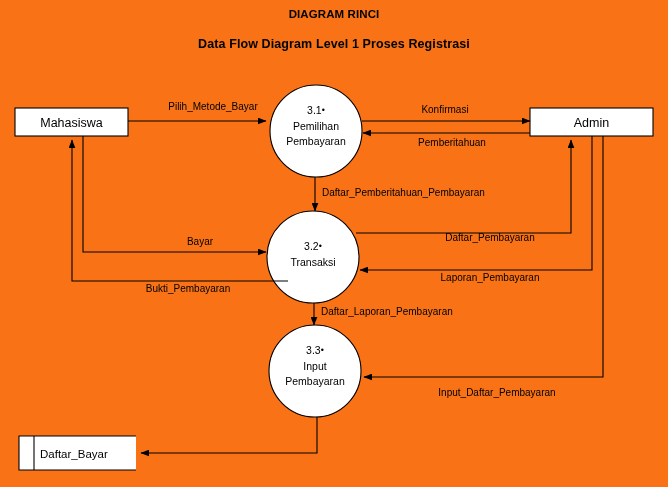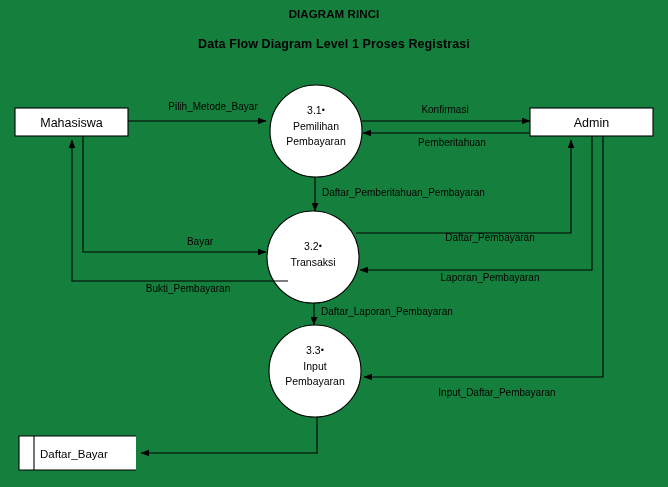--- a/index.html
+++ b/index.html
@@ -9,21 +9,21 @@
     background: #ffffff;
   }
   body {
     font-family: "Liberation Sans", sans-serif;
     color: #000000;
   }
   #canvas {
     position: relative;
     width: 668px;
     height: 487px;
-    background: #15803d;
+    background: #f97316;
     overflow: hidden;
   }
   svg#diagram {
     position: absolute;
     left: 0;
     top: 0;
     width: 668px;
     height: 487px;
   }
   .title-main {

